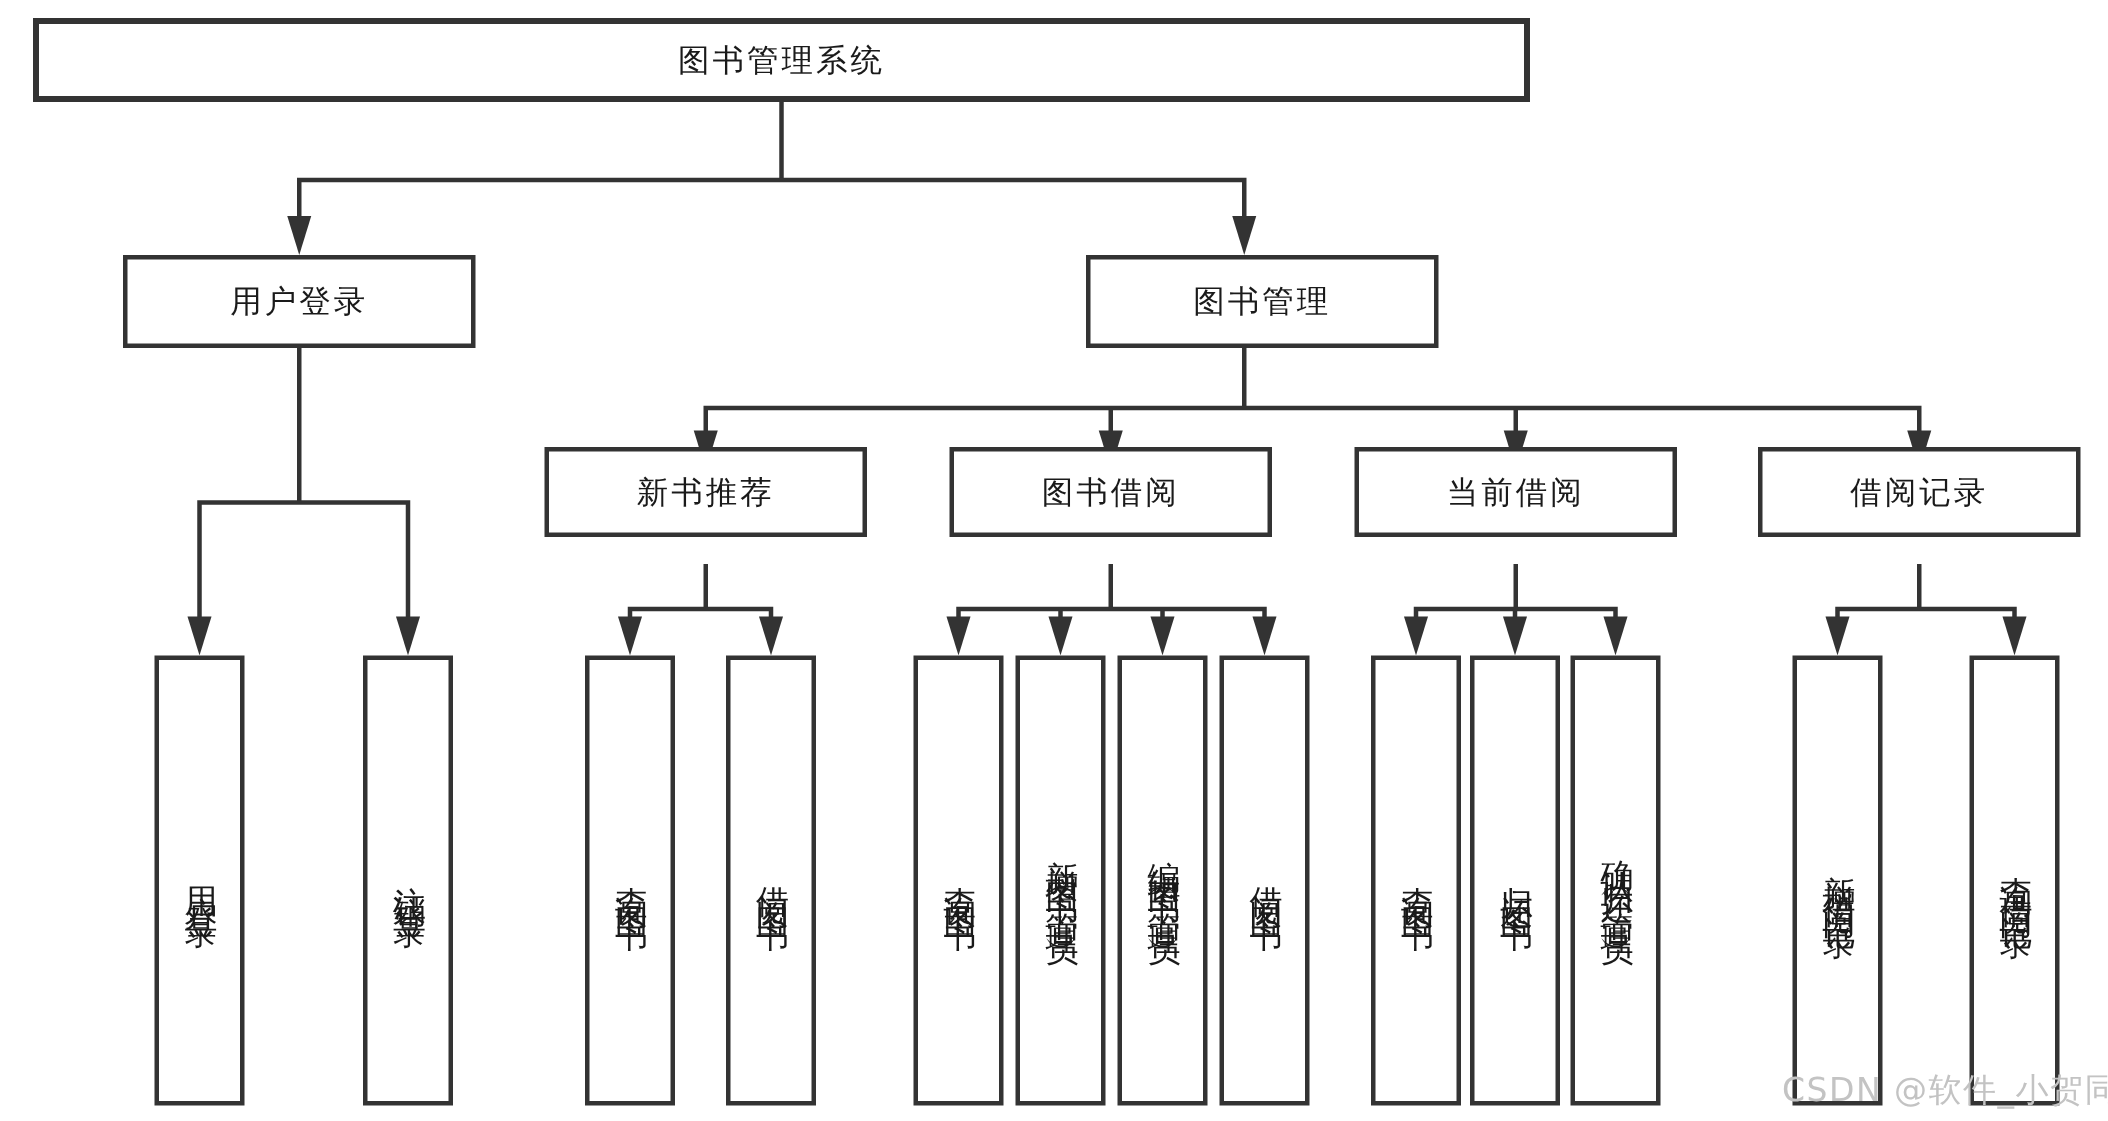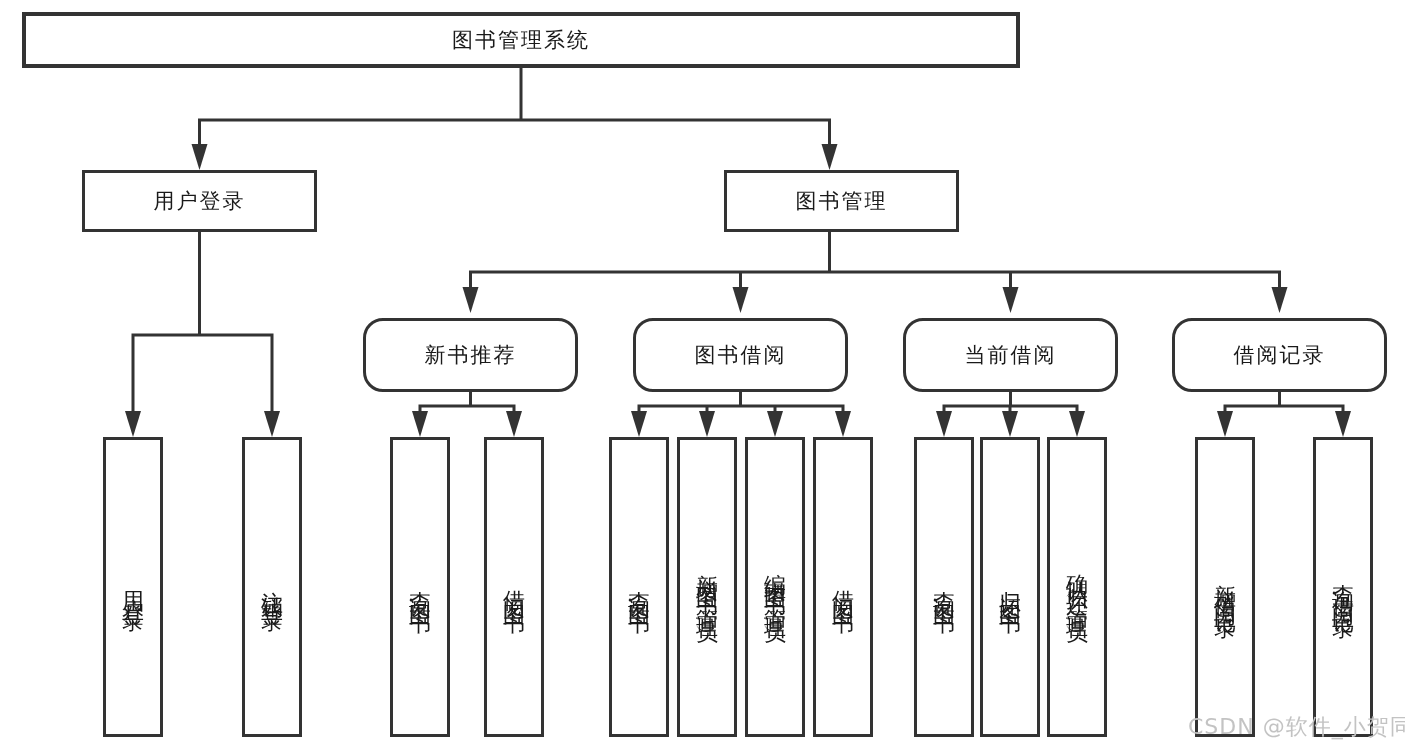--- a/index.html
+++ b/index.html
@@ -49,21 +49,21 @@
   }
   .vtext {
     writing-mode: vertical-rl;
     text-orientation: mixed;
     font-size: 22px;
     letter-spacing: 7px;
     line-height: 1;
     white-space: nowrap;
   }
   .lvl2 { top: 170px; width: 235px; height: 62px; }
-  .lvl3 { top: 318px; width: 215px; height: 74px; border-radius: 20px; }
+  .lvl3 { top: 298px; width: 215px; height: 60px; }
   .watermark {
     position: absolute;
     left: 1188px;
     top: 712px;
     font-size: 22px;
     color: #c3c3c3;
     letter-spacing: 1px;
     white-space: nowrap;
   }
 </style>

